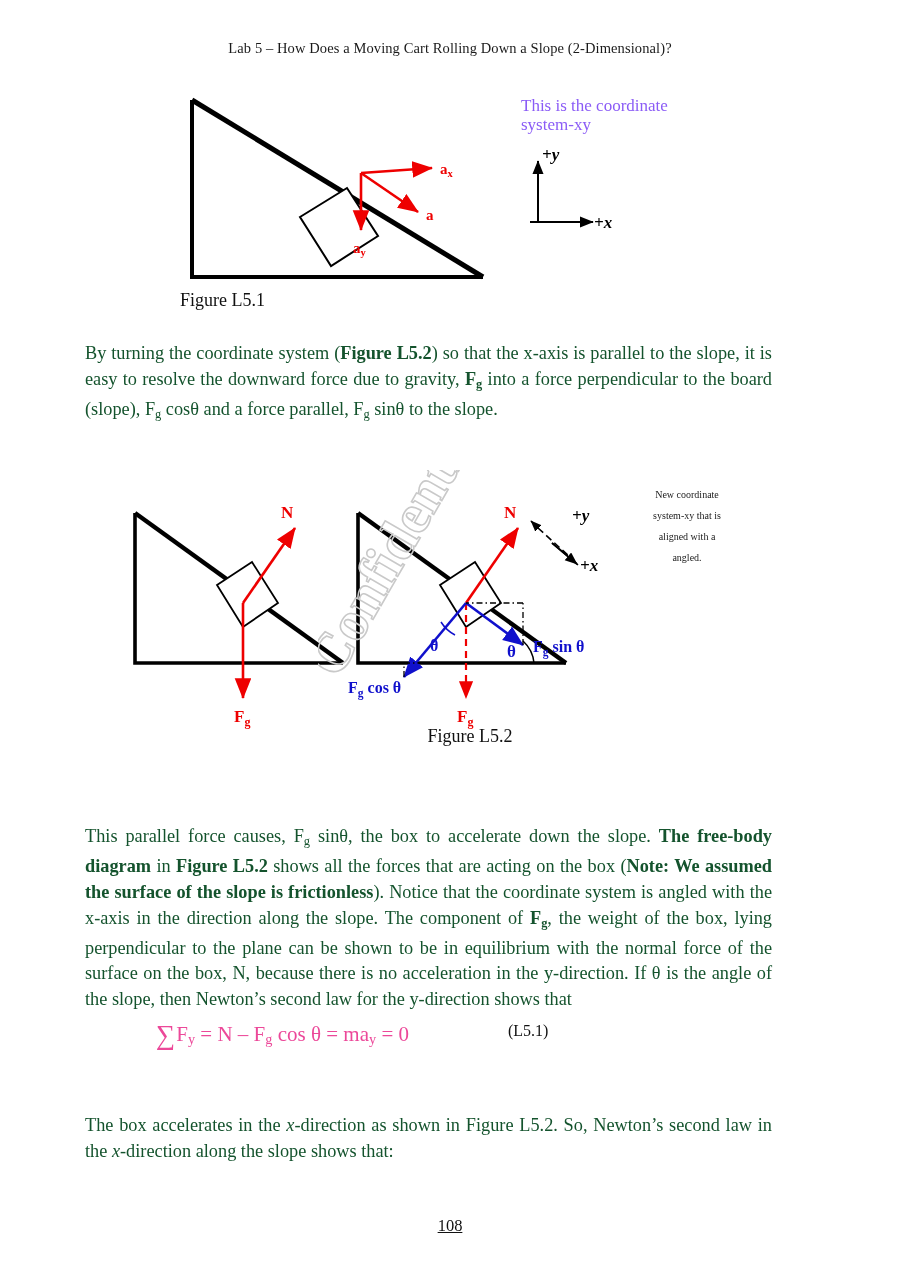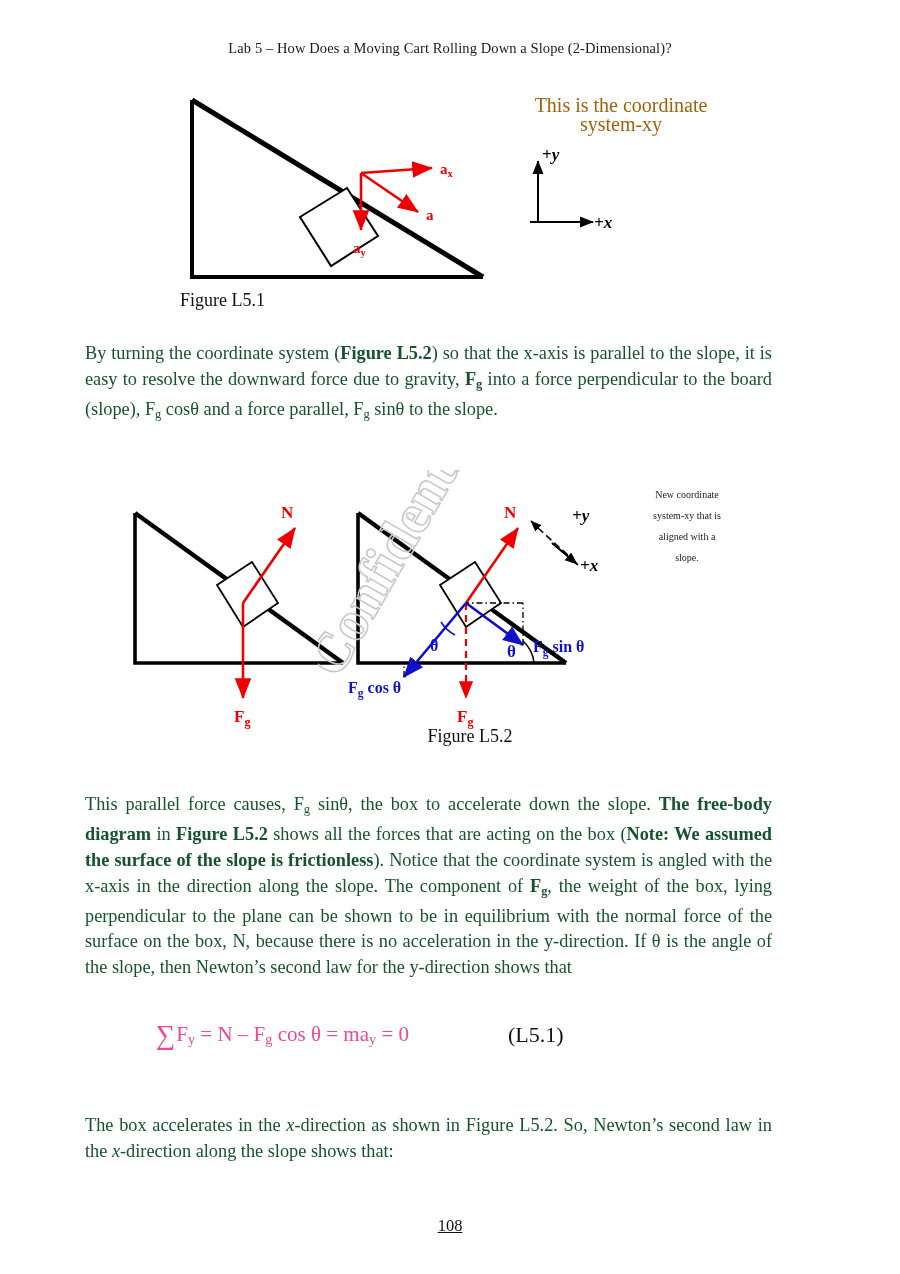--- a/index.html
+++ b/index.html
@@ -45,39 +45,38 @@
     text-align: left;
     font-size: 18px;
     color: #111;
   }
 
   
   .coord-note {
     position: absolute;
     left: 521px; top: 96px;
     width: 200px;
-    font-size: 20px;
+    font-size: 17px;
     line-height: 19px;
-    color: #a16207;
-    text-align: center;
+    color: #8b5cf6;
   }
 
   
   .para {
     position: absolute;
     left: 85px;
     width: 687px;
     font-size: 18.3px;
     line-height: 25.6px;
     text-align: justify;
     text-justify: inter-word;
     color: #14532d;
   }
   .para.p1 { top: 341px; }
-  .para.p2 { top: 792px; }
+  .para.p2 { top: 824px; }
   .para.p3 { top: 1113px; }
   .para b { font-weight: bold; }
   .para i { font-style: italic; }
   sub {
     font-size: 0.68em;
     vertical-align: -0.22em;
   }
 
   
   .fig2 {
@@ -120,21 +119,21 @@
   .eq-body {
     position: absolute;
     left: 16px; top: 0;
     font-size: 21px;
     color: #ec4899;
     white-space: nowrap;
   }
   .eq-label {
     position: absolute;
     left: 368px; top: 2px;
-    font-size: 22px;
+    font-size: 16px;
     color: #111;
   }
   .sum-glyph {
     font-size: 27px;
     vertical-align: -0.12em;
     padding-right: 1px;
   }
 
   
   .page-number {
@@ -256,21 +255,21 @@
   </svg>
 
   <svg class="watermark" viewBox="0 0 300 300">
     <text x="20" y="210" transform="rotate(-60 20 210)" font-family="Liberation Serif, serif" font-size="56" font-weight="bold" fill="none" stroke="#c9c9c9" stroke-width="1.6">Confidential</text>
   </svg>
 
   <div class="fig2-note">
     <div>New coordinate</div>
     <div>system-xy that is</div>
     <div>aligned with a</div>
-    <div>slope.</div>
+    <div>angled.</div>
   </div>
 
   <div class="fig2-caption">Figure L5.2</div>
 
   <div class="para p2"><span>This parallel force causes, F</span><sub>g</sub><span> sinθ, the box to accelerate down the slope. </span><b>The free-body diagram</b><span> in </span><b>Figure L5.2</b><span> shows all the forces that are acting on the box (</span><b>Note: We assumed the surface of the slope is frictionless</b><span>). Notice that the coordinate system is angled with the x-axis in the direction along the slope. The component of </span><b><span>F</span><sub>g</sub></b><span>, the weight of the box, lying perpendicular to the plane can be shown to be in equilibrium with the normal force of the surface on the box, N, because there is no acceleration in the y-direction. If θ is the angle of the slope, then Newton’s second law for the y-direction shows that</span></div>
 
   <div class="equation">
     <div class="eq-body"><span class="sum-glyph">∑</span><span>F</span><sub>y</sub><span> = N – F</span><sub>g</sub><span> cos θ = ma</span><sub>y</sub><span> = 0</span></div>
     <div class="eq-label">(L5.1)</div>
   </div>

